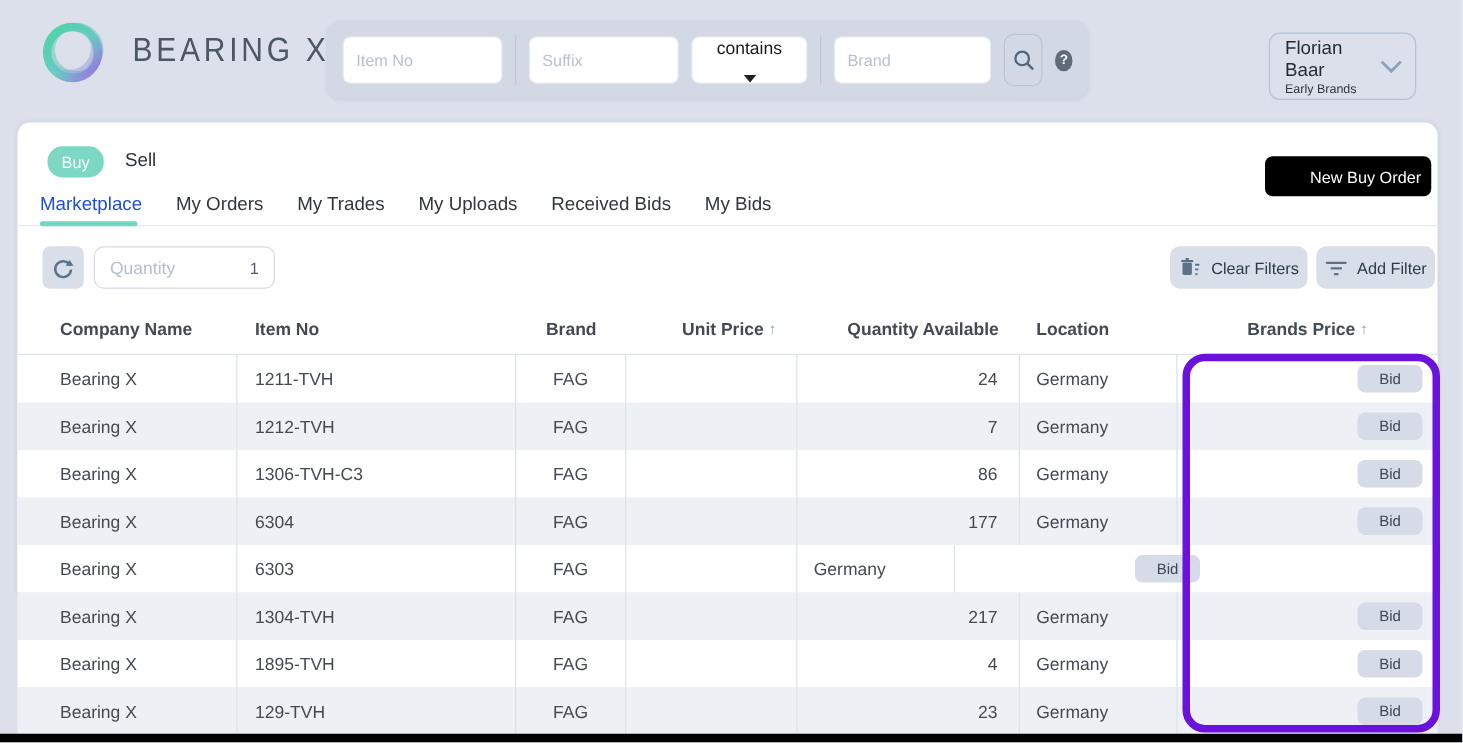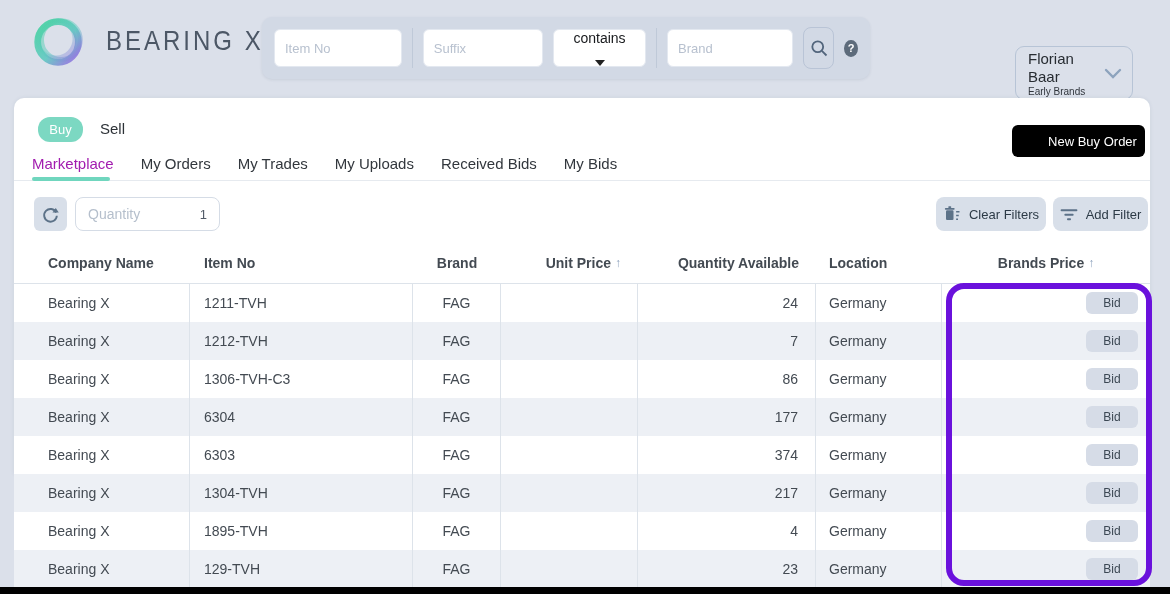--- a/index.html
+++ b/index.html
@@ -37,21 +37,21 @@
     width:38px; height:42px; border:1.5px solid #b9c4d6; border-radius:8px; background:transparent;
     display:flex; align-items:center; justify-content:center; cursor:pointer;
   }
   .help-badge {
     width:17px; height:17px; border-radius:50%; background:#5d6b7b; color:#fff;
     font-size:11px; font-weight:bold; display:flex; align-items:center; justify-content:center;
   }
   .user-box {
     position:absolute; left:1015px; top:26px; width:118px; height:54px;
     border:1px solid #b7c4d6; border-radius:9px; padding:7px 10px 6px 12px;
-    display:flex; align-items:center; justify-content:space-between; cursor:pointer;margin-top:20px;
+    display:flex; align-items:center; justify-content:space-between; cursor:pointer;
   }
   .user-name { font-size:15px; color:#272c32; line-height:18px; }
   .user-company { font-size:10px; color:#30353c; }
   
   .card {
     position:absolute; left:14px; top:98px; width:1136px; height:376px;
     background:#fff; border-radius:10px 10px 0 0; box-shadow:0 0 4px rgba(40,60,90,.08);
   }
   .buy-pill {
     position:absolute; left:24px; top:19px; width:45px; height:25px; border:none;
@@ -60,21 +60,21 @@
   }
   .sell-link { position:absolute; left:86px; top:22px; font-size:15px; font-weight:400; color:#2d3237; cursor:pointer; }
   .new-buy-order {
     position:absolute; left:998px; top:27px; width:133px; height:32px; border:none;
     background:#000000; color:#fff; font-size:13px; border-radius:6px; cursor:pointer;
     font-family:"Liberation Sans", sans-serif;
     padding-left:28px;
   }
   .tabs { position:absolute; left:18px; top:57px; display:flex; gap:27px; font-size:15px; }
   .tab { color:#32373d; cursor:pointer; }
-  .tab.active { color:#a21caf; }
+  .tab.active { color:#1d4ed8; }
   .tab-underline { position:absolute; left:18px; top:79px; width:78px; height:4px; border-radius:2px; background:#70d6be; }
   .tabs-border { position:absolute; left:0; top:82px; width:1136px; height:1px; background:#e6eaef; }
   
   .refresh-btn {
     position:absolute; left:20px; top:99px; width:33px; height:34px; border:none; border-radius:6px;
     background:#d8dfe9; display:flex; align-items:center; justify-content:center; cursor:pointer;
   }
   .quantity-box {
     position:absolute; left:61px; top:99px; width:145px; height:34px; background:#fff;
     border:1px solid #d5dce6; border-radius:8px; display:flex; align-items:center;
@@ -293,21 +293,20 @@
     <div class="cell c6">Germany</div>
     <div class="cell c7 bidcell">
       <button class="bid-btn">Bid</button>
     </div>
   </div>
       <div class="trow">
     <div class="cell c1">Bearing X</div>
     <div class="cell c2">6303</div>
     <div class="cell c3">FAG</div>
     <div class="cell c4"></div>
-    <div class="cell c5">374</div>
     <div class="cell c6">Germany</div>
     <div class="cell c7 bidcell">
       <button class="bid-btn">Bid</button>
     </div>
   </div>
       <div class="trow alt">
     <div class="cell c1">Bearing X</div>
     <div class="cell c2">1304-TVH</div>
     <div class="cell c3">FAG</div>
     <div class="cell c4"></div>

